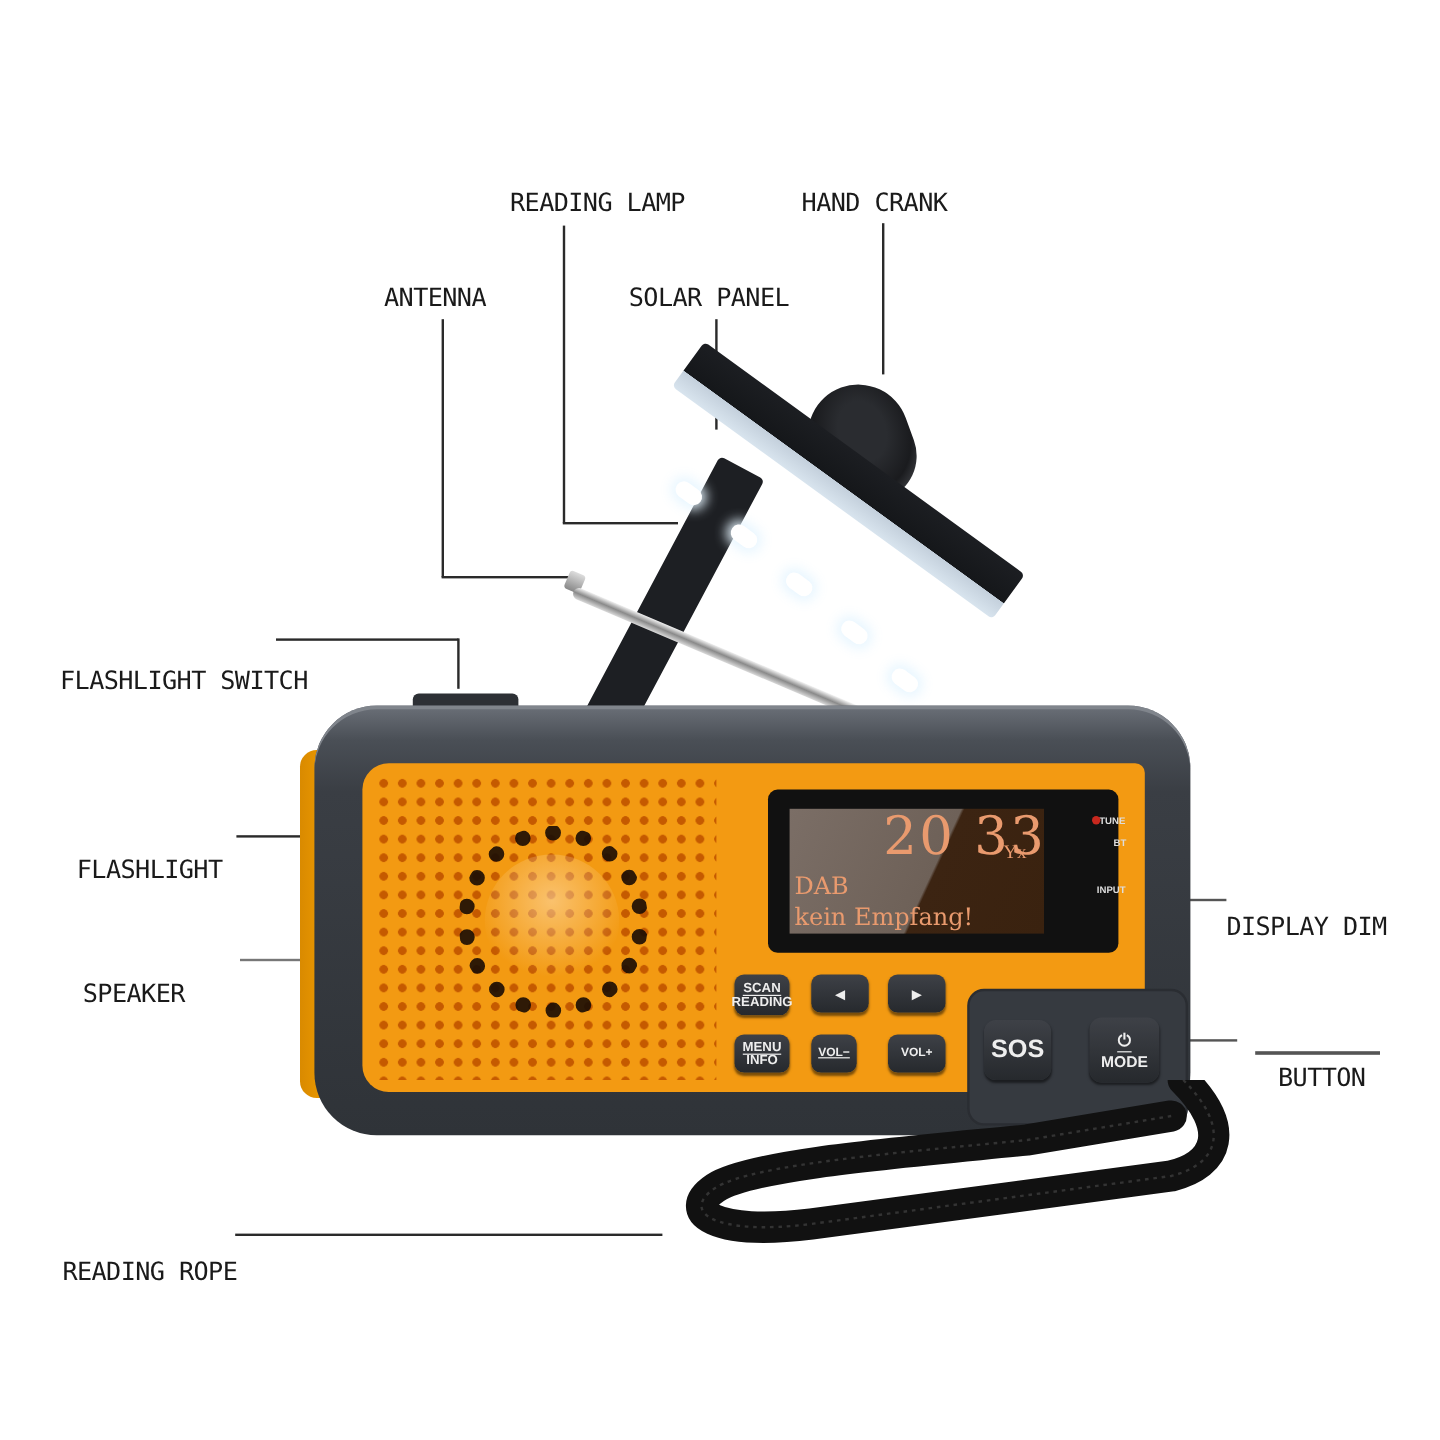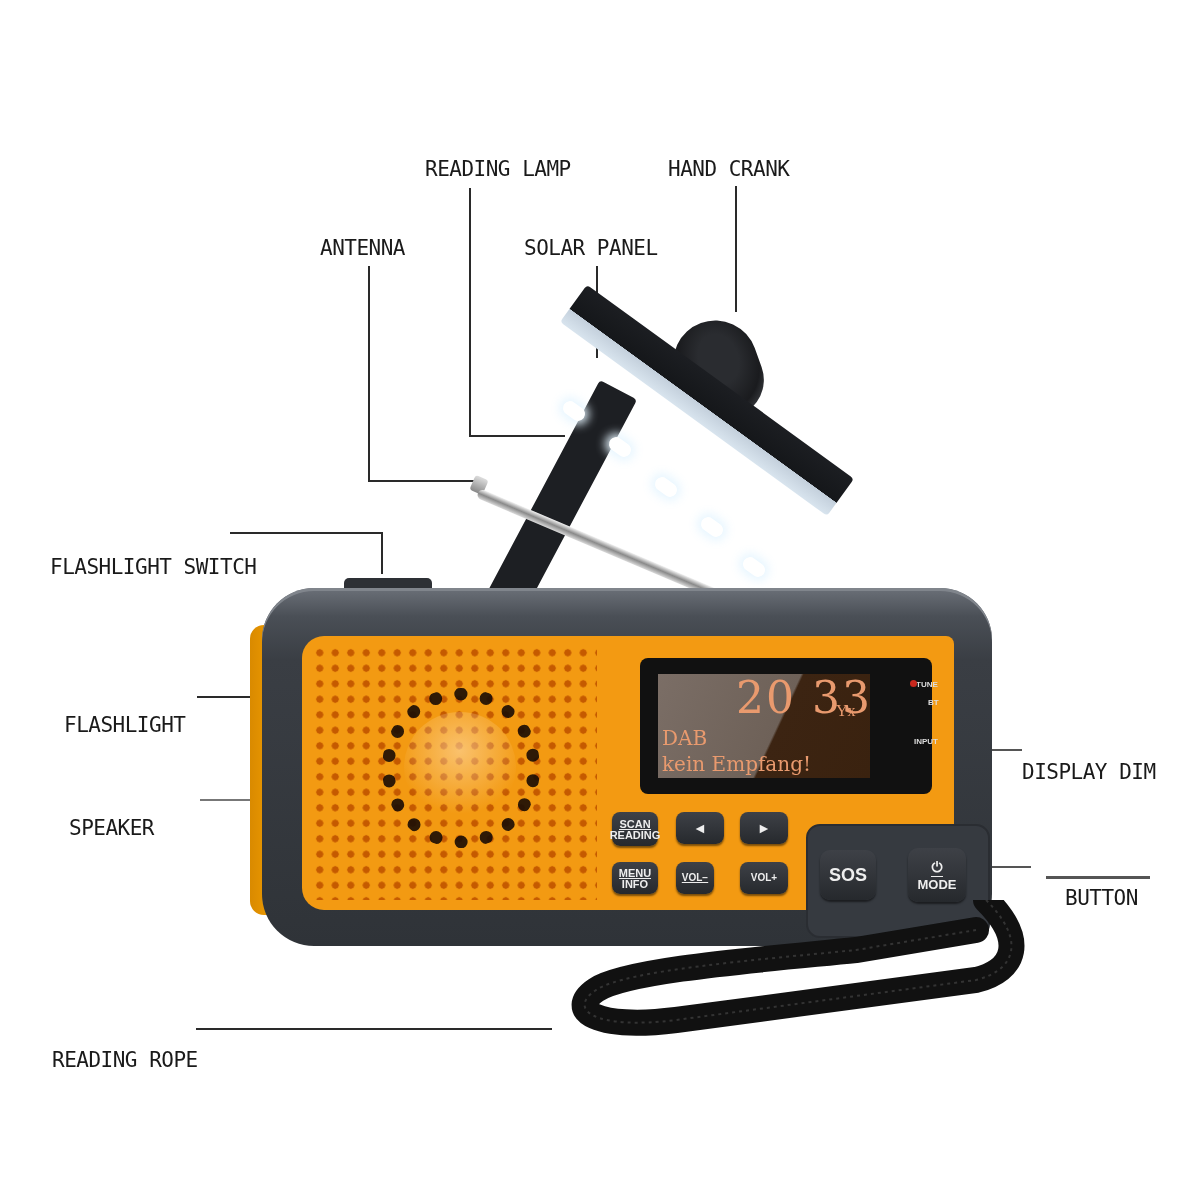--- a/index.html
+++ b/index.html
@@ -43,21 +43,21 @@
      color:#e99a6e; }
   .ind { position:absolute; font-family:"Liberation Sans",sans-serif; font-size:8px; color:#ddd; font-weight:bold;margin-left:32px; }
   .tune-dot { position:absolute; left:910px; top:680px; width:7px; height:7px; border-radius:50%; background:#c8281e; }
 
   .btn { position:absolute; background:linear-gradient(#3e4147,#26292d); border-radius:8px;
      color:#eee; font-family:"Liberation Sans",sans-serif; font-weight:bold; display:flex;
      align-items:center; justify-content:center; flex-direction:column; box-shadow:0 2px 2px rgba(0,0,0,.5); }
   .btn.small { font-size:11px; line-height:10px; }
   .btn .top { border-bottom:1px solid #eee; }
   .btn.arrow { font-size:14px; }
-  .btn.big { font-size:18px; border-radius:10px; }
+  .btn.big { font-size:21px; border-radius:10px; }
 
   
   .crank-arm { position:absolute; left:600px; top:380px; width:42px; height:280px;
      background:#1d1f23; transform:rotate(28deg); transform-origin:top left; border-radius:4px; }
   .crank-knob { position:absolute; left:676px; top:320px; width:84px; height:100px;
      background:radial-gradient(ellipse at 55% 40%, #2a2c30 30%, #1a1b1e 60%, #3a3c40 75%);
      border-radius:42px 42px 38px 38px; transform:rotate(-20deg); }
   .lamp { position:absolute; left:560px; top:322px; width:46px; height:330px;
      background:linear-gradient(90deg,#d8e4ee 0%,#c4d0dc 35%,#15171a 36%,#1c1e22 100%);
      transform:rotate(-54deg); transform-origin:top left; border-radius:4px; }

